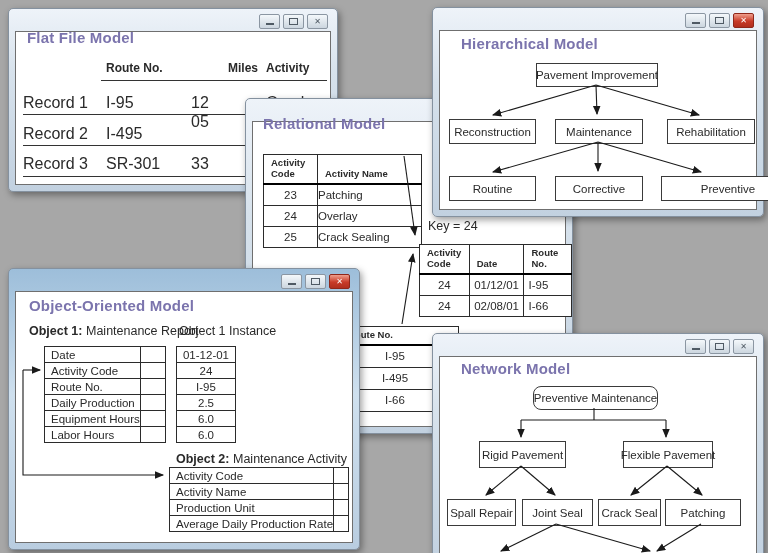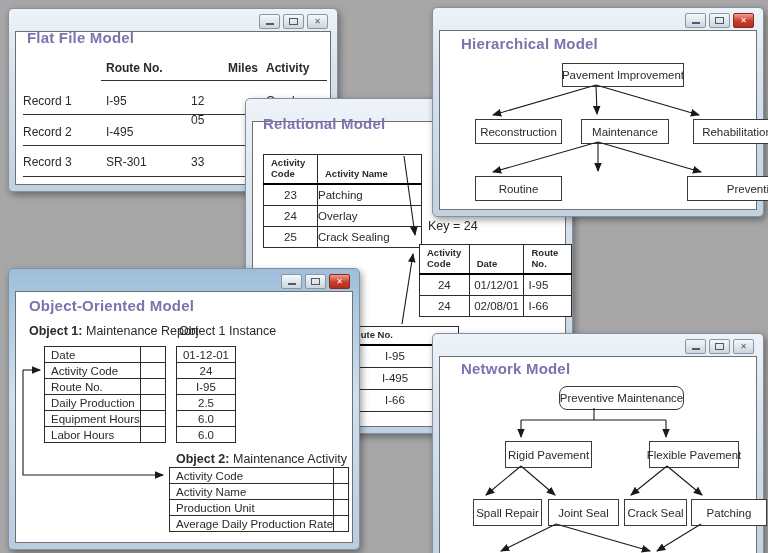--- a/index.html
+++ b/index.html
@@ -35,38 +35,38 @@
   .g-min{width:8px;height:2px;background:#4f5a64;margin-top:5px;}
   .g-max{width:7px;height:5px;border:1.6px solid #4f5a64;}
   .wtitle{
     position:absolute;font-weight:bold;font-size:15px;color:#7b74ad;
     white-space:nowrap;letter-spacing:.2px;
   }
   .svglay{position:absolute;left:0;top:0;pointer-events:none;}
   .node{
     position:absolute;border:1px solid #3a3a3a;background:#fff;
     display:flex;align-items:center;justify-content:center;
-    font-size:11.5px;white-space:nowrap;margin-left:26px;
+    font-size:11.5px;white-space:nowrap;
   }
   
   table.grid{border-collapse:collapse;position:absolute;background:#fff;}
   table.grid th,table.grid td{
     border:1px solid #2b2b2b;padding:0;font-weight:normal;
   }
   table.grid th{
     font-size:9.5px;font-weight:bold;text-align:left;
     padding:3px 2px 3px 7px;vertical-align:bottom;line-height:1.15;
   }
   table.grid th.thick, table.grid td.thick{border-bottom:2.5px solid #000;}
   table.grid td{font-size:11.5px;height:20px;}
   td.c{text-align:center;}
   td.l{text-align:left;padding-left:8px;}
   
   .ff-head{position:absolute;font-size:12px;font-weight:bold;white-space:nowrap;}
-  .ff-cell{position:absolute;font-size:12px;white-space:nowrap;}
+  .ff-cell{position:absolute;font-size:16px;white-space:nowrap;}
   .rule{position:absolute;background:#333;height:1.4px;}
   
   table.oo{border-collapse:collapse;position:absolute;background:#fff;}
   table.oo td{border:1px solid #2b2b2b;font-size:11.5px;height:15px;padding:0 0 0 6px;white-space:nowrap;}
   table.oo td.v{text-align:center;padding:0;}
   .objlabel{position:absolute;font-size:12.5px;white-space:nowrap;}
   .objlabel b{font-weight:bold;}
   .keytext{position:absolute;font-size:12.5px;white-space:nowrap;}
 </style>
 </head>
@@ -197,20 +197,21 @@
       </div>
   </div>
   <div class="content" style="left:6px;right:6px;top:22px;bottom:6px;"></div>
   <div class="wtitle" style="left:28px;top:27px;">Hierarchical Model</div>
 
   <div class="node" style="left:103px;top:55px;width:120px;height:22px;">Pavement Improvement</div>
   <div class="node" style="left:16px;top:111px;width:85px;height:23px;">Reconstruction</div>
   <div class="node" style="left:122px;top:111px;width:86px;height:23px;">Maintenance</div>
   <div class="node" style="left:234px;top:111px;width:86px;height:23px;">Rehabilitation</div>
   <div class="node" style="left:16px;top:168px;width:85px;height:23px;">Routine</div>
+  <div class="node" style="left:122px;top:168px;width:86px;height:23px;">Corrective</div>
   <div class="node" style="left:228px;top:168px;width:86px;height:23px;padding-left:23px;">Preventive</div>
 
   <svg class="svglay" width="330" height="208" viewBox="0 0 330 208">
     <defs>
       <marker id="ahH" markerWidth="10" markerHeight="8" refX="7.5" refY="3.5" orient="auto">
         <path d="M0,0 L8.5,3.5 L0,7 z" fill="#1a1a1a"></path>
       </marker>
     </defs>
     <path d="M163,77 L60,107" stroke="#1a1a1a" stroke-width="1.1" fill="none" marker-end="url(#ahH)"></path>
     <path d="M163,77 L164,106" stroke="#1a1a1a" stroke-width="1.1" fill="none" marker-end="url(#ahH)"></path>

